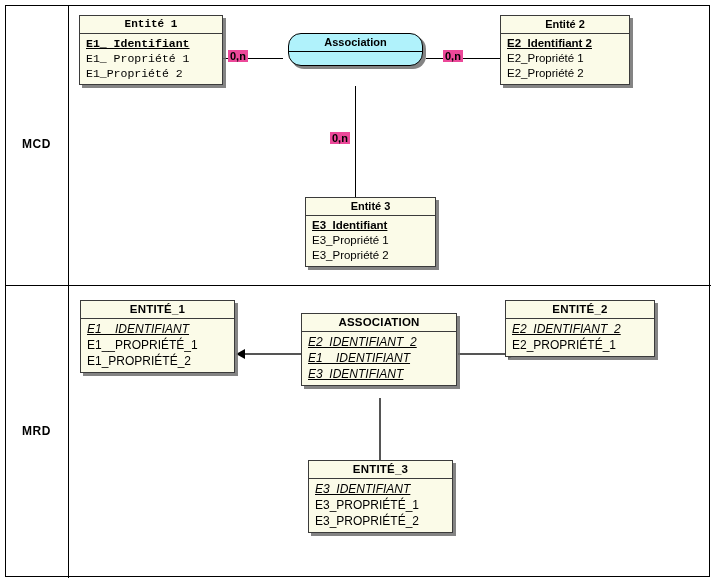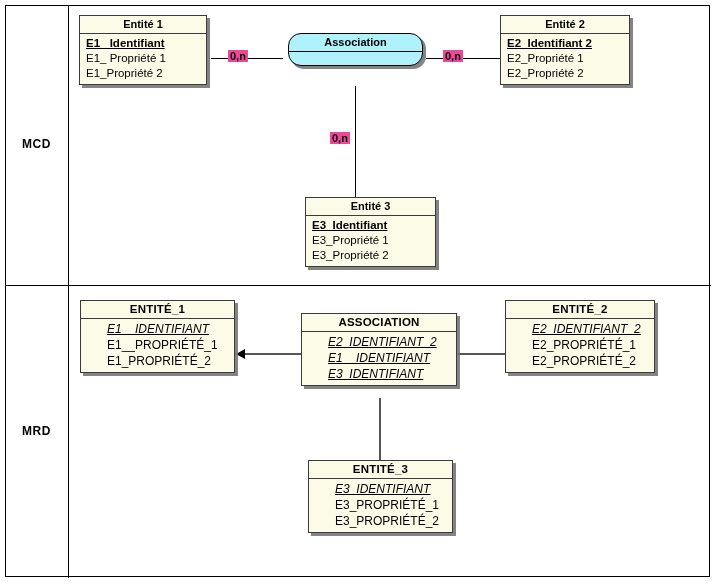--- a/index.html
+++ b/index.html
@@ -84,21 +84,21 @@
     line-height: 15px;
     white-space: pre;
   }
   .entity .attr.key {
     font-weight: bold;
     text-decoration: underline;
   }
 
   
   .entity.mrd .ent-title { font-size: 11.5px; letter-spacing: 0.2px; }
-  .entity.mrd .attr { font-size: 12px; line-height: 16px; margin-left: 20px; }
+  .entity.mrd .attr { font-size: 12px; line-height: 16px; }
   .entity.mrd .attr.key {
     font-weight: normal;
     font-style: italic;
     text-decoration: underline;
   }
 
   
   .assoc {
     position: absolute;
     background: #b0f2fb;
@@ -185,21 +185,21 @@
 
   <div class="hline" style="left:211px; top:58px; width:72px;"></div>
   <div class="card" style="left:228px; top:50px;">0,n</div>
 
   <div class="hline" style="left:426px; top:58px; width:75px;"></div>
   <div class="card" style="left:443px; top:50px;">0,n</div>
 
   <div class="vline" style="left:355px; top:86px; height:112px;"></div>
   <div class="card" style="left:330px; top:132px;">0,n</div>
 
-  <div class="entity" style="left:79px; top:15px; width:128px;">
+  <div class="entity" style="left:79px; top:15px; width:144px;font-family:Liberation Mono, monospace;">
     <div class="ent-title">Entité 1</div>
     <div class="ent-attrs">
       <div class="attr key">E1_ Identifiant</div>
       <div class="attr">E1_ Propriété 1</div>
       <div class="attr">E1_Propriété 2</div>
     </div>
   </div>
 
   <div class="assoc" style="left:288px; top:33px; width:135px;">
     <div class="assoc-title">Association</div>
@@ -249,21 +249,20 @@
       <div class="attr key">E1__IDENTIFIANT</div>
       <div class="attr key">E3_IDENTIFIANT</div>
     </div>
   </div>
 
   <div class="entity mrd" style="left:505px; top:300px; width:150px;">
     <div class="ent-title">ENTITÉ_2</div>
     <div class="ent-attrs">
       <div class="attr key">E2_IDENTIFIANT_2</div>
       <div class="attr">E2_PROPRIÉTÉ_1</div>
-      <div class="attr">E2_PROPRIÉTÉ_2</div>
     </div>
   </div>
 
   <div class="entity mrd" style="left:308px; top:460px; width:145px;">
     <div class="ent-title">ENTITÉ_3</div>
     <div class="ent-attrs">
       <div class="attr key">E3_IDENTIFIANT</div>
       <div class="attr">E3_PROPRIÉTÉ_1</div>
       <div class="attr">E3_PROPRIÉTÉ_2</div>
     </div>

